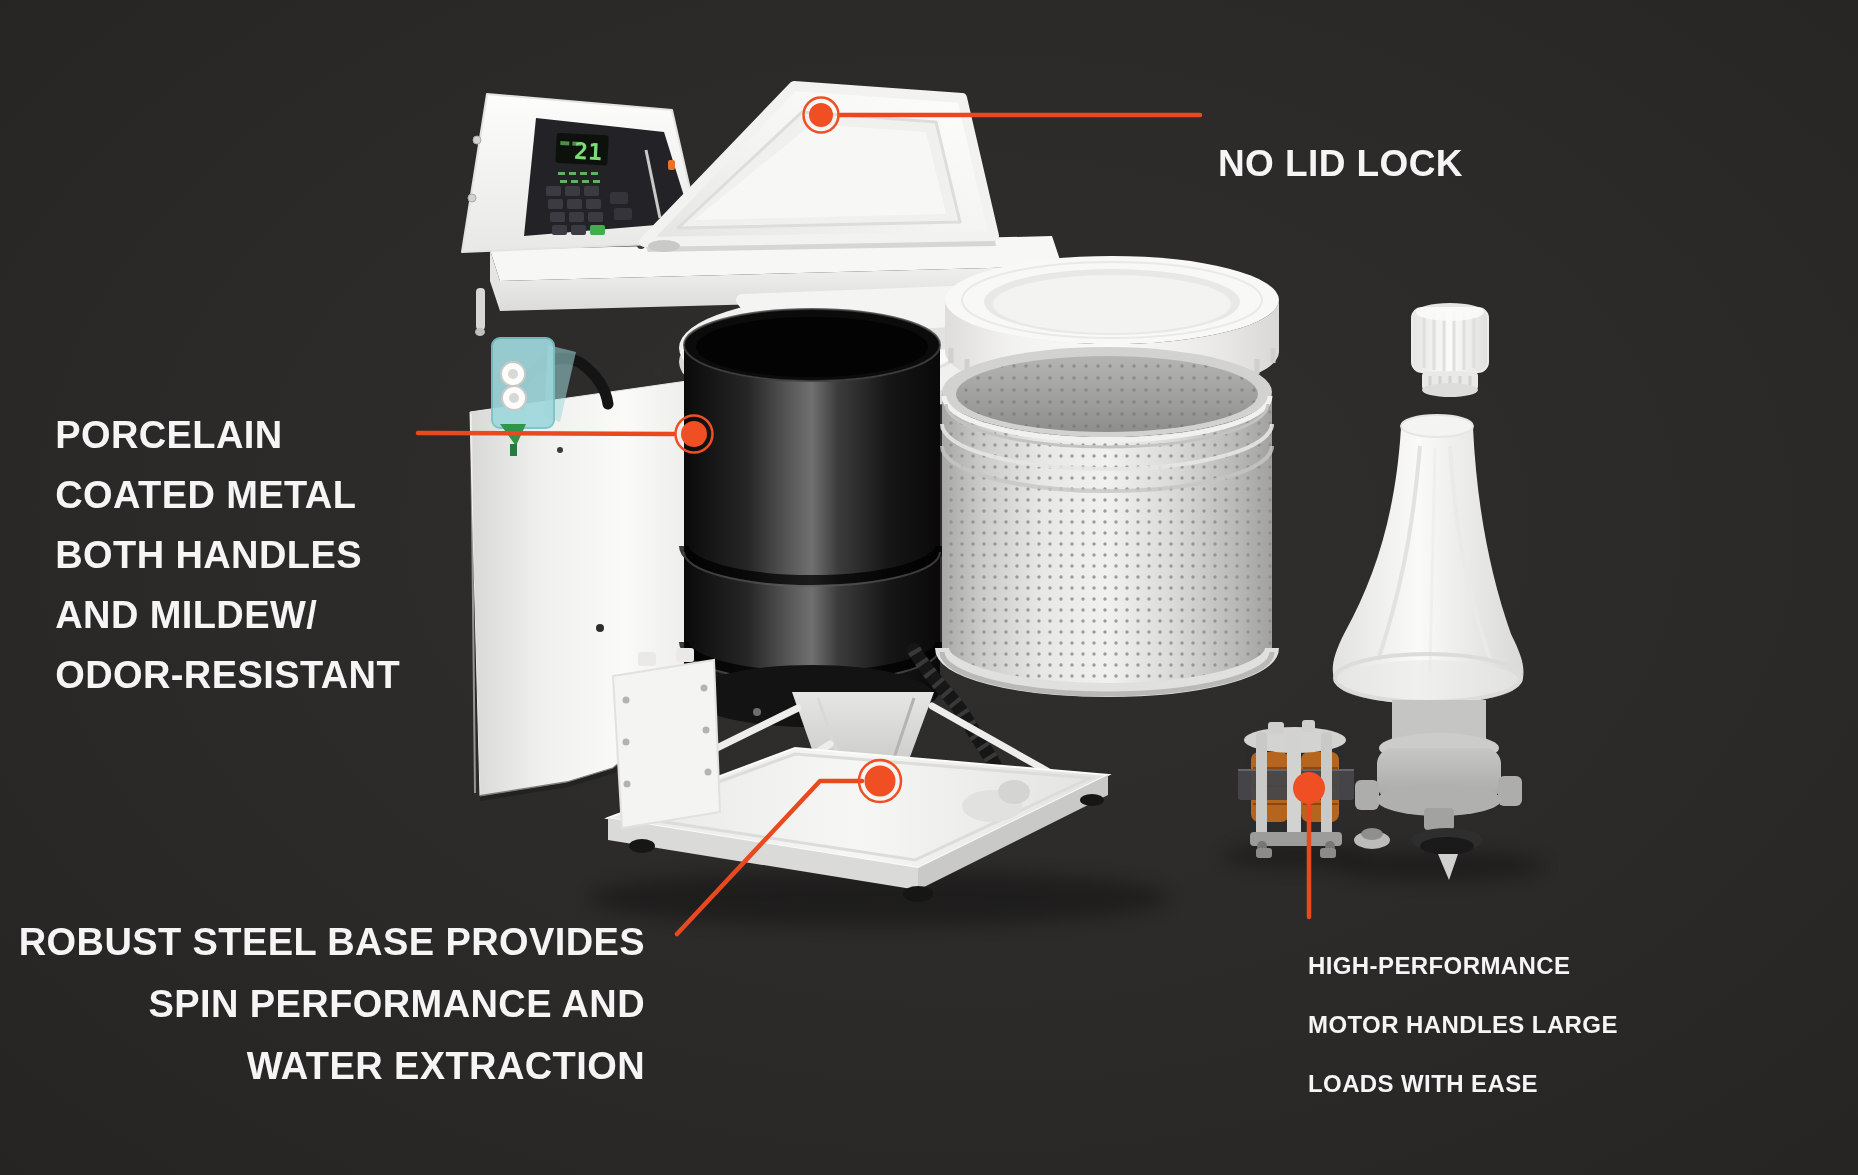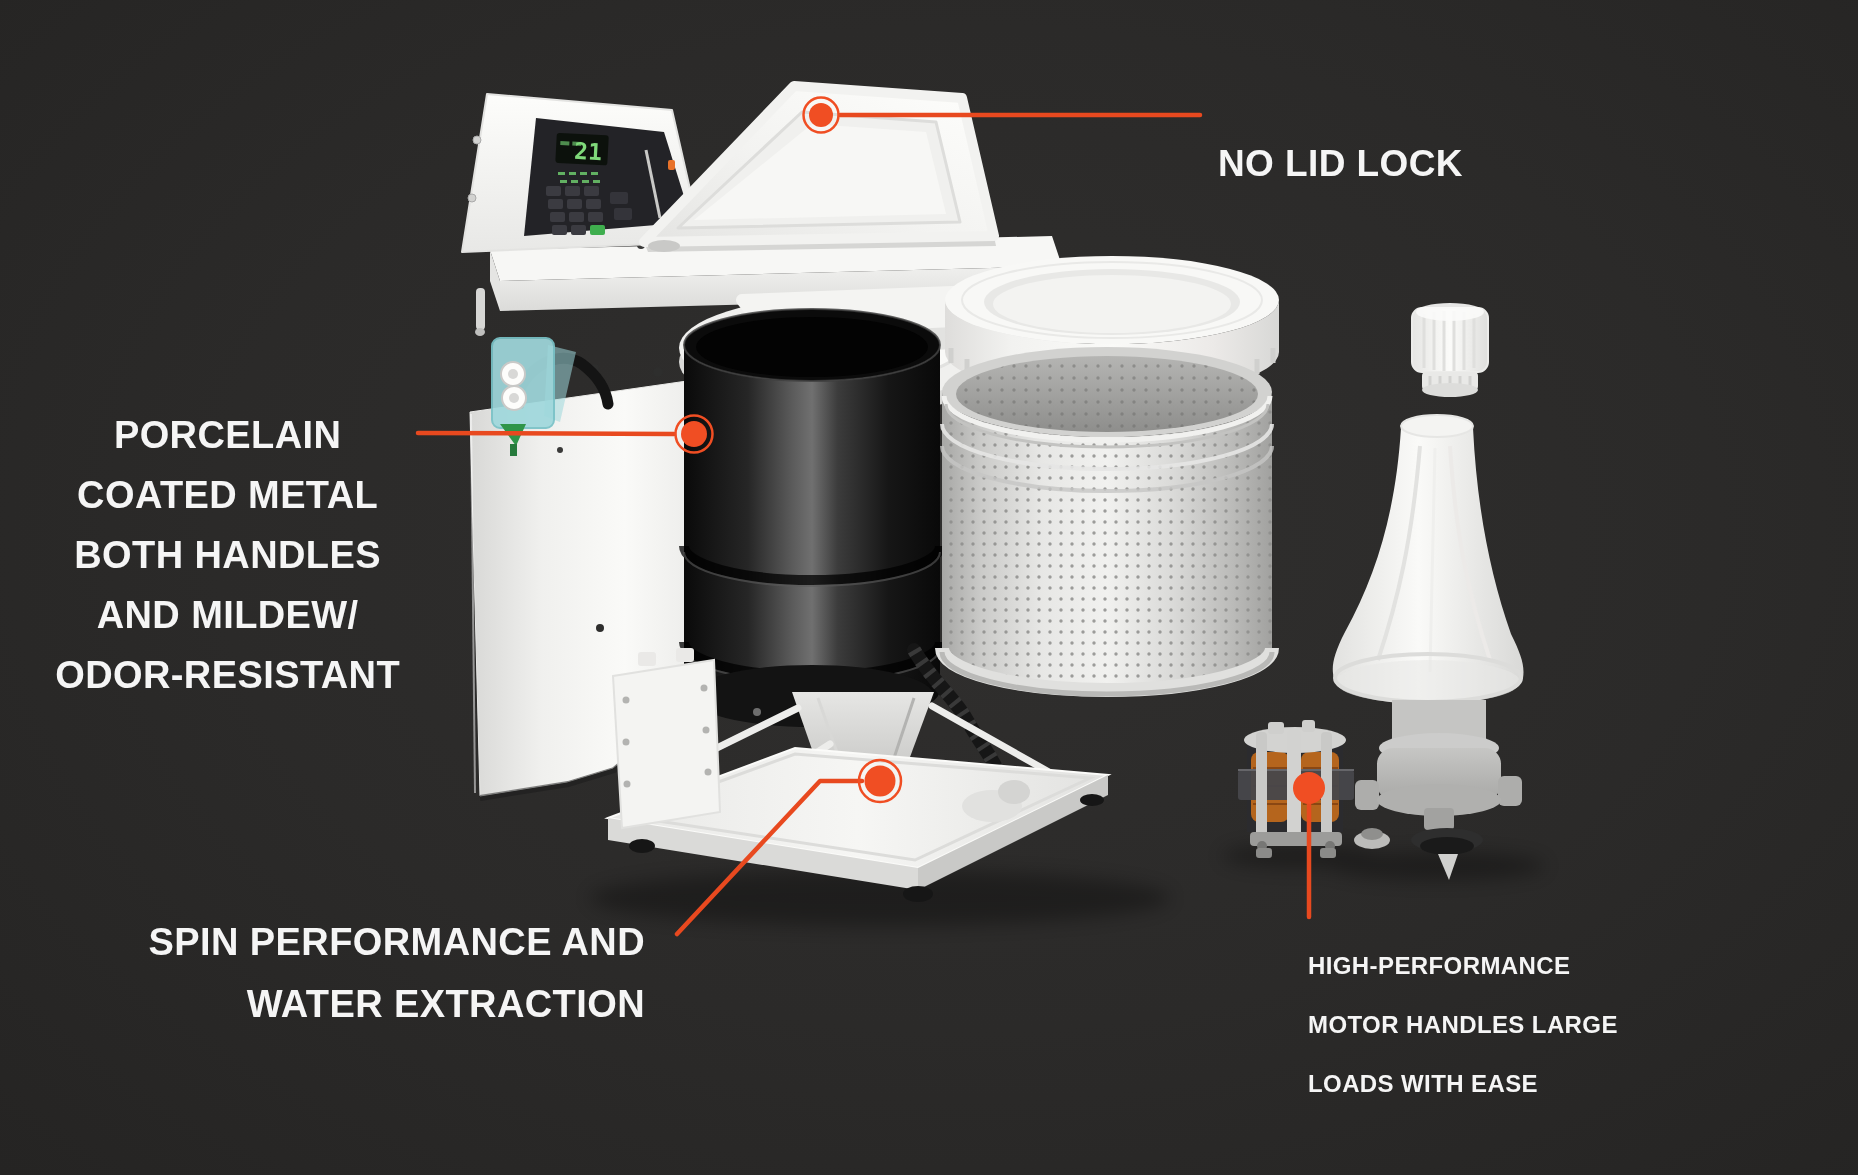--- a/index.html
+++ b/index.html
@@ -13,21 +13,21 @@
     background:radial-gradient(ellipse at 52% 45%, #302F2E 0%, var(--background) 55%, #252423 100%);
     font-family:"Liberation Sans", sans-serif;
   }
   .stage svg{position:absolute;left:0;top:0;width:1858px;height:1175px;}
   .caption{
     position:absolute;color:var(--text-color);font-weight:700;letter-spacing:.4px;
     white-space:nowrap;
   }
   .caption .ln{display:block;}
   #cap-lid       {left:1218px;top:93px;font-size:37px;line-height:48px;margin-top:47px;}
-  #cap-outer-tub {right:1458px;top:405px;text-align:center;font-size:38px;line-height:60px;}
+  #cap-outer-tub {right:1458px;top:405px;text-align:left;font-size:38px;line-height:60px;}
   #cap-base      {right:1213px;top:911px;text-align:right;font-size:38px;line-height:62px;}
   #cap-motor     {left:1308px;top:936px;text-align:left;font-size:24px;line-height:59px;}
   .co-line{stroke:var(--callout-line);stroke-width:4.5;fill:none;stroke-linecap:round;stroke-linejoin:round;}
   .co-dot{fill:var(--accent-orange);}
   .co-ring{fill:none;stroke:var(--accent-orange);stroke-width:2.5;}
 </style>
 </head>
 <body>
 
 <div class="stage">
@@ -430,20 +430,21 @@
 
   <div class="caption" id="cap-outer-tub">
     <span class="ln">PORCELAIN</span>
     <span class="ln">COATED METAL</span>
     <span class="ln">BOTH HANDLES</span>
     <span class="ln">AND MILDEW/</span>
     <span class="ln">ODOR-RESISTANT</span>
   </div>
 
   <div class="caption" id="cap-base">
+    <span class="ln">ROBUST STEEL BASE PROVIDES</span>
     <span class="ln">SPIN PERFORMANCE AND</span>
     <span class="ln">WATER EXTRACTION</span>
   </div>
 
   <div class="caption" id="cap-motor">
     <span class="ln">HIGH-PERFORMANCE</span>
     <span class="ln">MOTOR HANDLES LARGE</span>
     <span class="ln">LOADS WITH EASE</span>
   </div>
 

